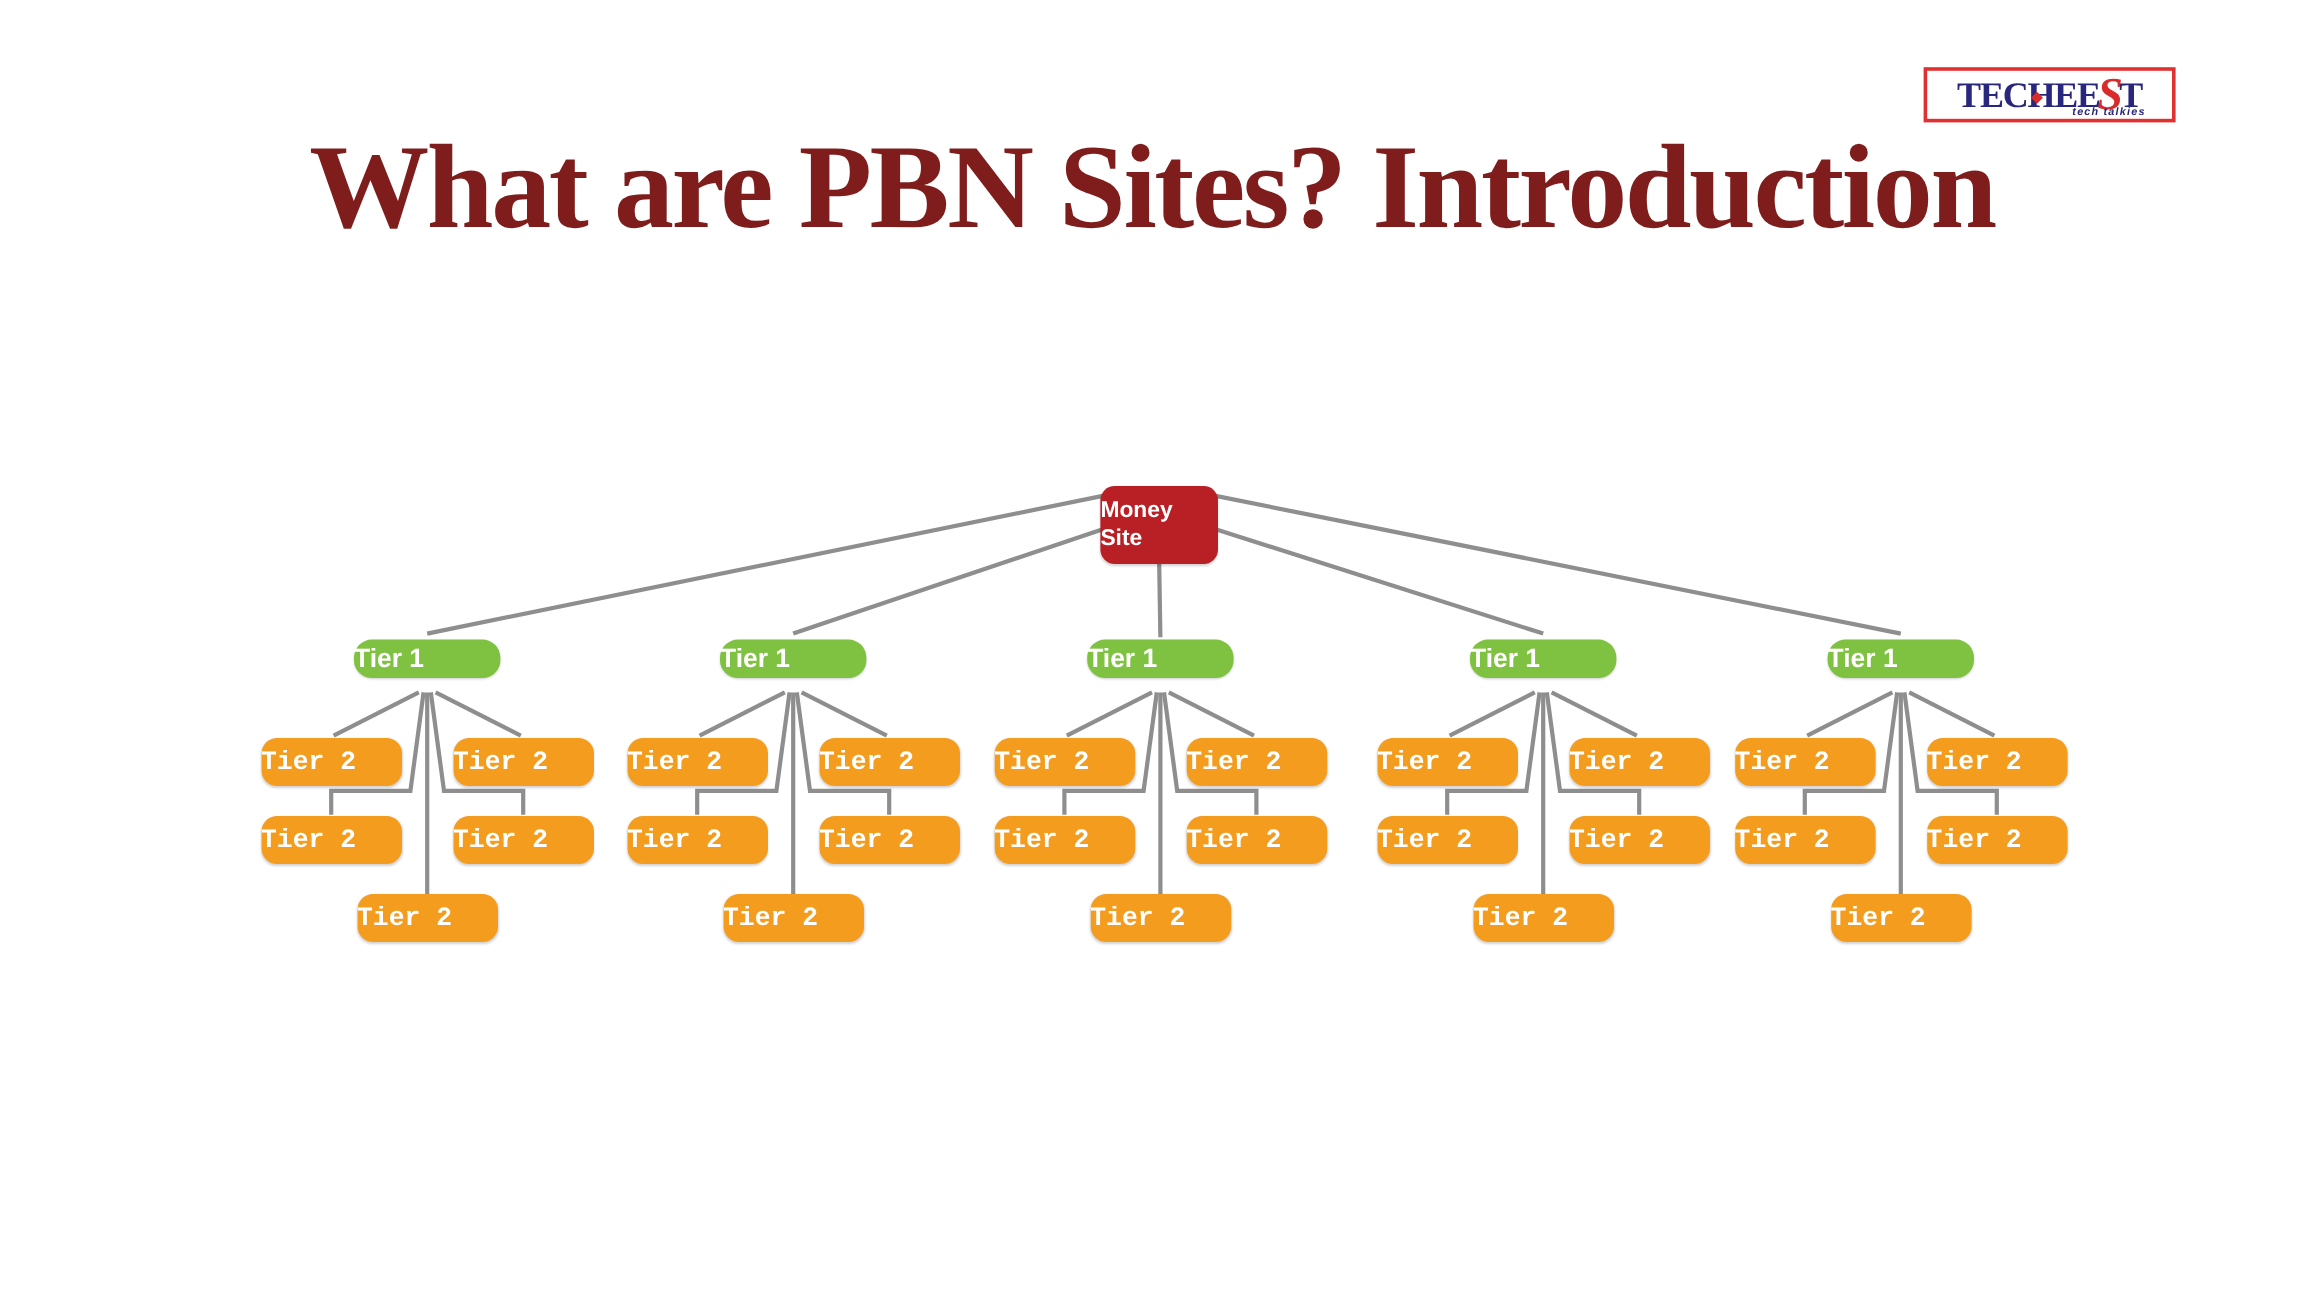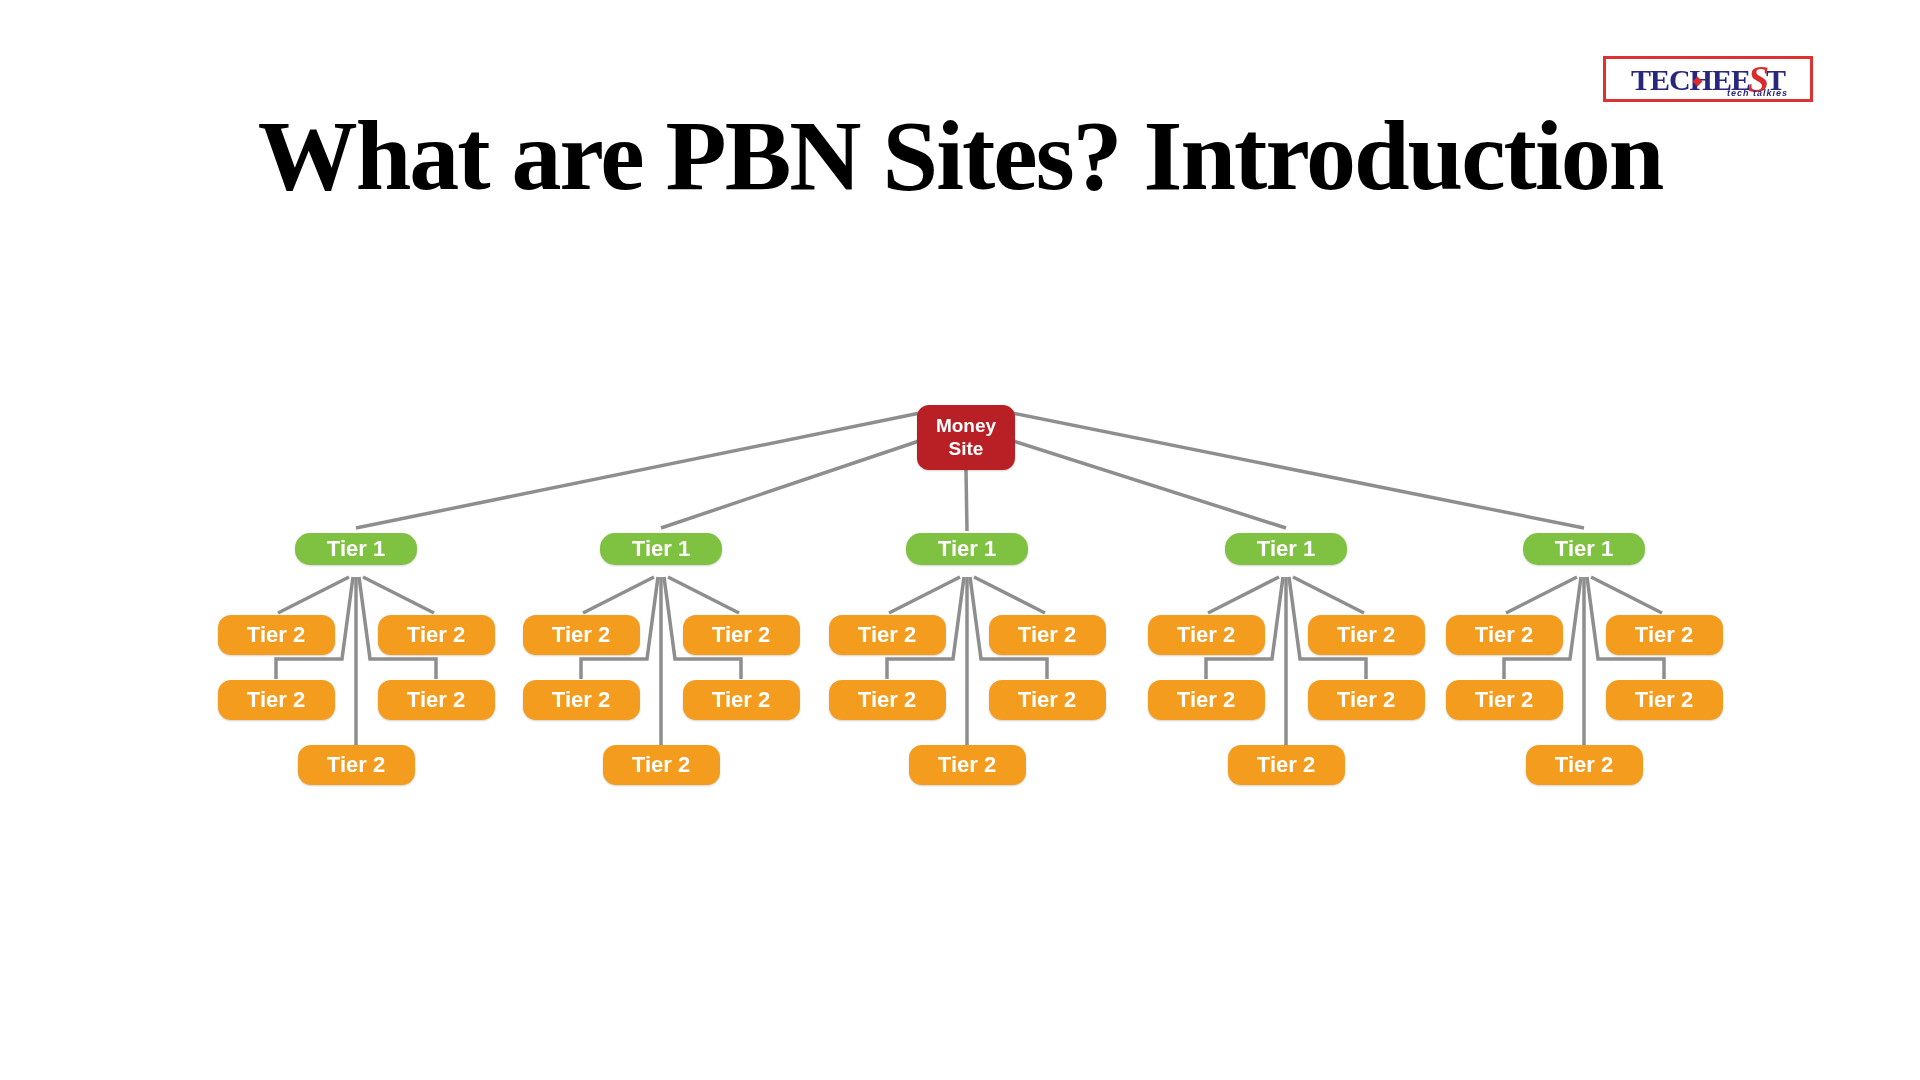--- a/index.html
+++ b/index.html
@@ -44,43 +44,43 @@
     font-weight:bold;font-size:100px;line-height:136px;letter-spacing:-2px;
     color:#0b0b0b;
   }
   .title-line{display:block;}
 
   
   .diagram{position:absolute;inset:0;}
   #connectors{position:absolute;left:0;top:0;z-index:1;pointer-events:none;}
   .node{
     position:absolute;z-index:2;box-sizing:border-box;
-    display:flex;flex-direction:column;align-items:center;justify-content:center;
+    display:flex;flex-direction:column;align-items:flex-start;justify-content:center;
     color:#ffffff;font-weight:bold;text-align:center;
     box-shadow:0 1px 2px rgba(0,0,0,0.18);
   }
   .node.money{
     width:98px;height:65px;left:917px;top:405px;border-radius:12px;
     font-size:19px;line-height:1.2;
   }
   .node.tier1{width:122px;height:32px;border-radius:15px;font-size:22px;top:533px;}
-  .node.tier2{width:117px;height:40px;border-radius:13px;font-size:22px;}
+  .node.tier2{width:117px;height:40px;border-radius:13px;font-size:22px;font-family:Liberation Mono, monospace;}
 </style>
 </head>
 <body>
 
 <div class="page">
 
   <div class="logo" style="border-color: rgb(224, 49, 49);">
     <span class="logo-main" style="color: rgb(41, 39, 125);"><span>TECHEE</span><span class="logo-s" style="color: rgb(217, 43, 43);">S</span><span>T</span></span>
     <span class="logo-diamond" style="background: rgb(217, 43, 43);"></span>
     <span class="logo-tagline" style="color: rgb(41, 39, 125);">tech talkies</span>
   </div>
 
-  <h1 class="title" style="color: #000000;">
+  <h1 class="title" style="color: #7f1d1d;">
     <span class="title-line">What are PBN Sites? Introduction</span>
   </h1>
 
   <div class="diagram">
     <svg id="connectors" width="1920" height="1080" viewBox="0 0 1920 1080">
         <path d="M 966 470 L 967 531" fill="none" stroke="#8e8e8e" stroke-width="3.5"></path>
         <path d="M 920 413 L 356 528" fill="none" stroke="#8e8e8e" stroke-width="3.5"></path>
         <path d="M 919 441 L 661 528" fill="none" stroke="#8e8e8e" stroke-width="3.5"></path>
         <path d="M 1013 441 L 1286 528" fill="none" stroke="#8e8e8e" stroke-width="3.5"></path>
         <path d="M 1012 413 L 1584 528" fill="none" stroke="#8e8e8e" stroke-width="3.5"></path>

